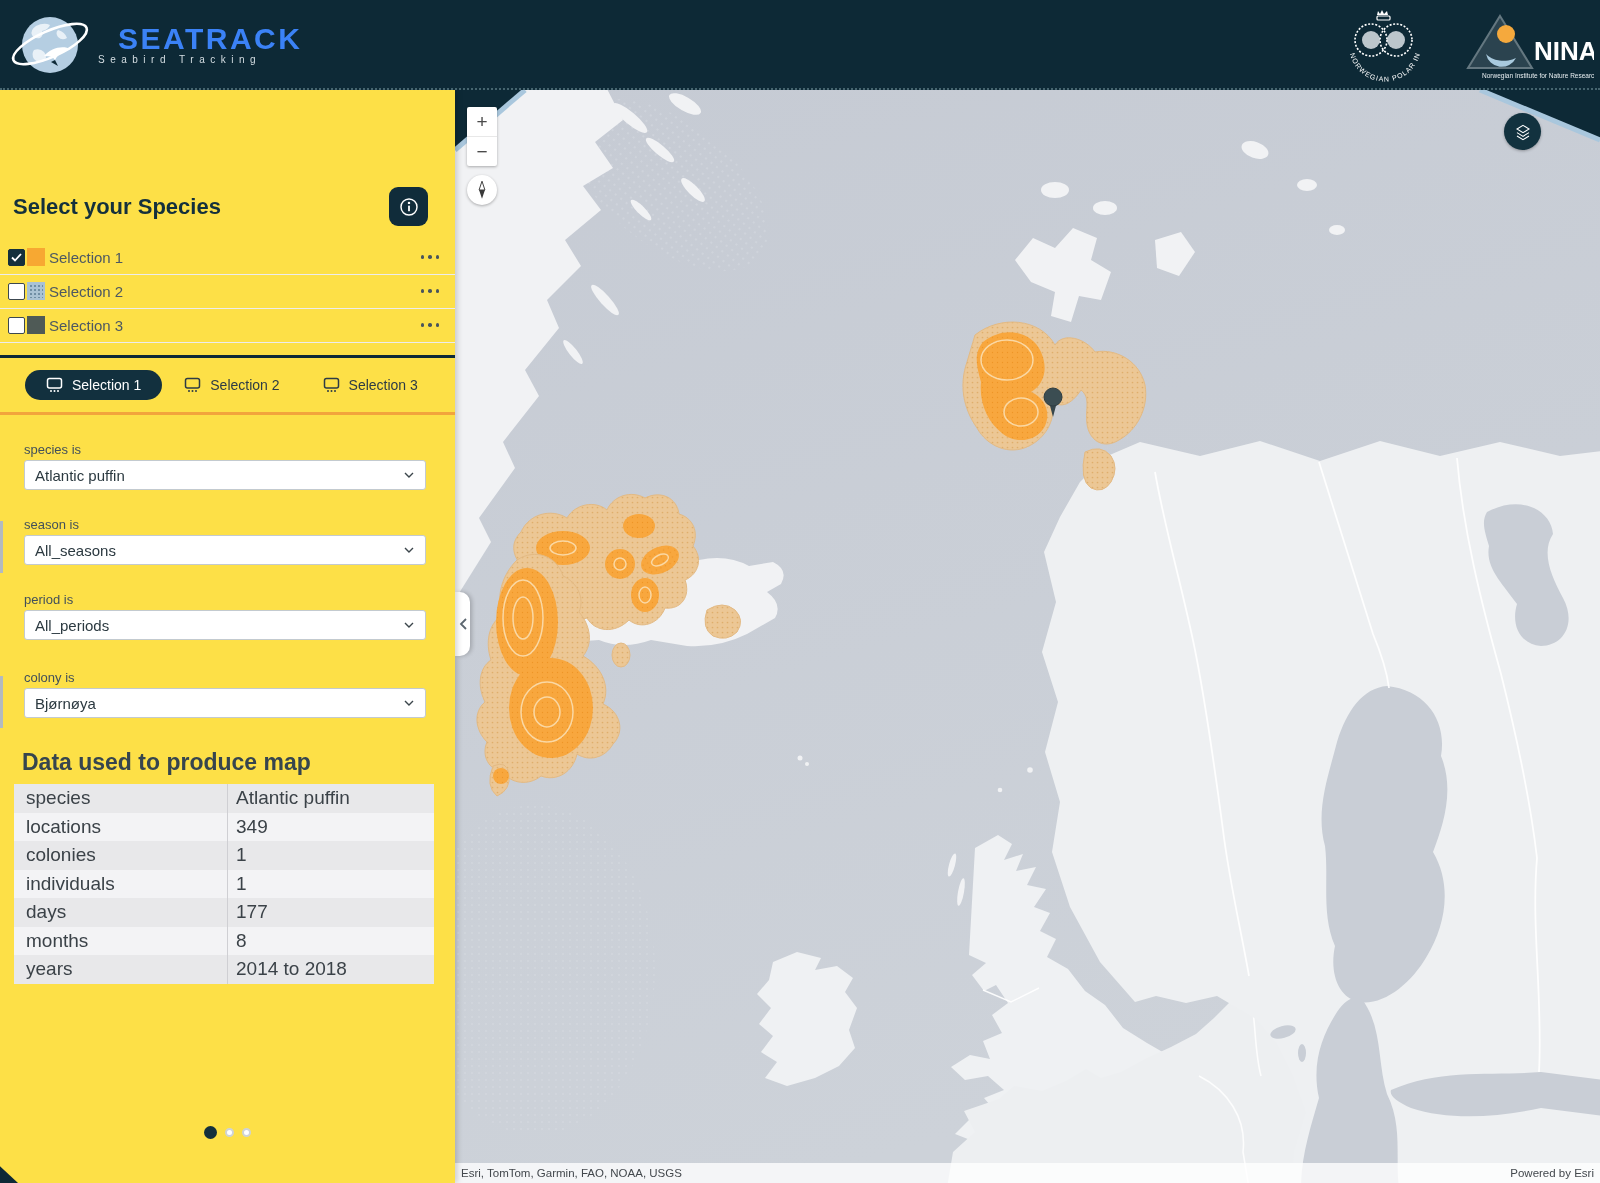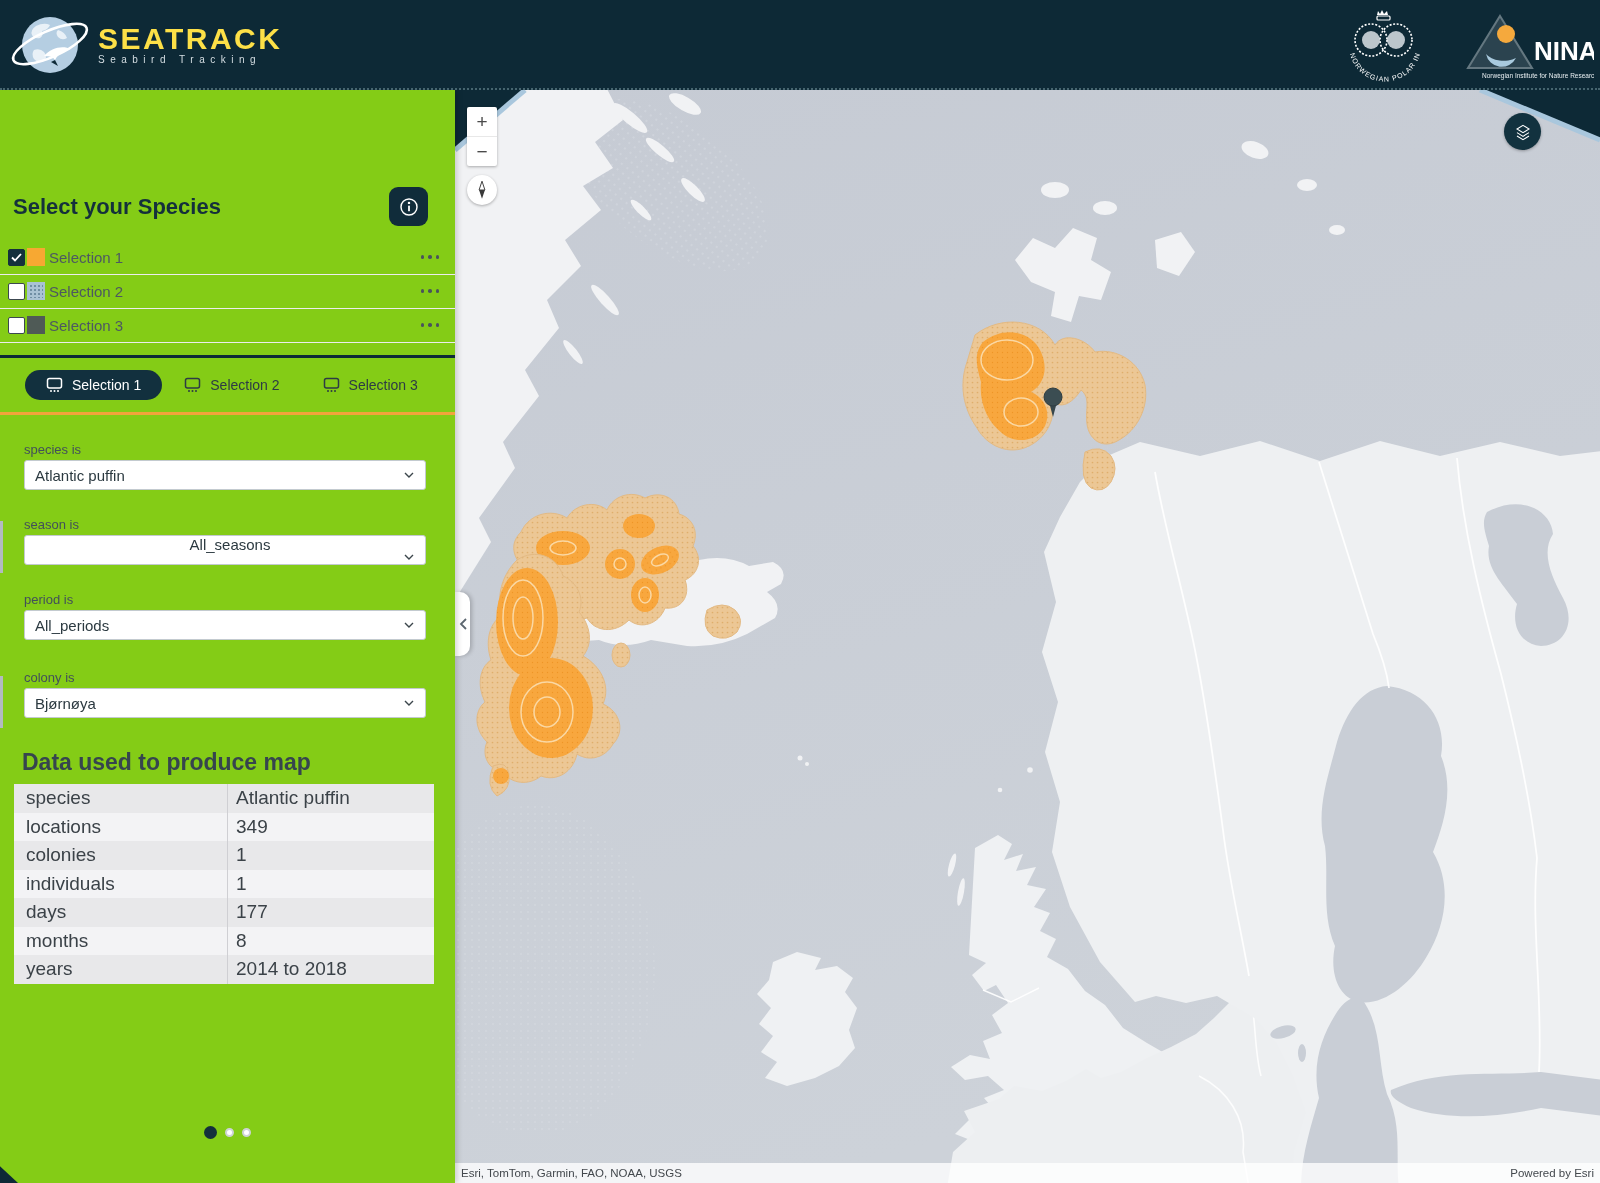--- a/index.html
+++ b/index.html
@@ -9,27 +9,27 @@
     background:#ffffff;
   }
   
   .header{
     position:absolute;left:0;top:0;width:1600px;height:88px;
     background:#0d2936;border-bottom:2px dotted #46656f;z-index:30;
   }
   .brand{position:absolute;left:14px;top:8px;display:flex;align-items:center;}
   .brand-globe{width:72px;height:72px;overflow:visible;}
   .brand-text{margin-left:12px;}
-  .brand-name{color:#fde047;font-size:30px;font-weight:bold;letter-spacing:2.5px;line-height:30px;}
+  .brand-name{color:#3b82f6;font-size:30px;font-weight:bold;letter-spacing:2.5px;line-height:30px;margin-left:20px;}
   .brand-tag{color:#d4dde2;font-size:10px;letter-spacing:5.5px;margin-top:0;}
   .npi-logo{position:absolute;left:1340px;top:8px;width:90px;height:76px;}
   .nina-logo{position:absolute;left:1462px;top:10px;width:132px;height:72px;}
   
   .sidebar{
-    position:absolute;left:0;top:90px;width:455px;height:1093px;background:#84cc16;
+    position:absolute;left:0;top:90px;width:455px;height:1093px;background:#fde047;
     box-shadow:2px 0 6px rgba(0,0,0,0.18);z-index:20;
   }
   .panel-title{position:absolute;left:13px;top:104px;font-size:22px;font-weight:bold;color:#14303c;}
   .info-btn{position:absolute;left:389px;top:97px;width:39px;height:39px;border-radius:9px;background:#102c3a;display:flex;align-items:center;justify-content:center;cursor:pointer;}
   .sel-row{position:absolute;left:0;width:455px;height:34px;border-bottom:1px solid #ececee;display:flex;align-items:center;}
   .sel-row .cbx{width:15px;height:15px;border:1.6px solid #3c4850;border-radius:2px;margin-left:8px;background:#fff;flex:0 0 auto;display:flex;align-items:center;justify-content:center;}
   .sel-row .cbx.checked{background:#14303c;border-color:#14303c;}
   .swatch{width:18px;height:18px;margin-left:2px;flex:0 0 auto;}
   .swatch.pattern{background-image:radial-gradient(#6f8ea4 1px, transparent 1.2px);background-size:4px 4px;border:2px solid #a9c2d4;box-sizing:border-box;}
   .sel-label{font-size:15px;color:#4d5862;margin-left:4px;}
@@ -200,21 +200,21 @@
     <span class="val">Atlantic puffin</span>
     <span class="chev">
         <svg width="12" height="8" viewBox="0 0 12 8">
           <path d="M2 2 L6 6 L10 2" fill="none" stroke="#3c464c" stroke-width="1.4"></path>
         </svg>
       </span>
   </div>
 
   <div class="edge-tick" style="top:431px;"></div>
   <div class="fgroup-label" style="top:427px;">season is</div>
-  <div class="select" style="top:445px;flex-direction:column;">
+  <div class="select" style="top:445px;">
     <span class="val">All_seasons</span>
     <span class="chev">
         <svg width="12" height="8" viewBox="0 0 12 8">
           <path d="M2 2 L6 6 L10 2" fill="none" stroke="#3c464c" stroke-width="1.4"></path>
         </svg>
       </span>
   </div>
 
   <div class="fgroup-label" style="top:502px;">period is</div>
   <div class="select" style="top:520px;">

